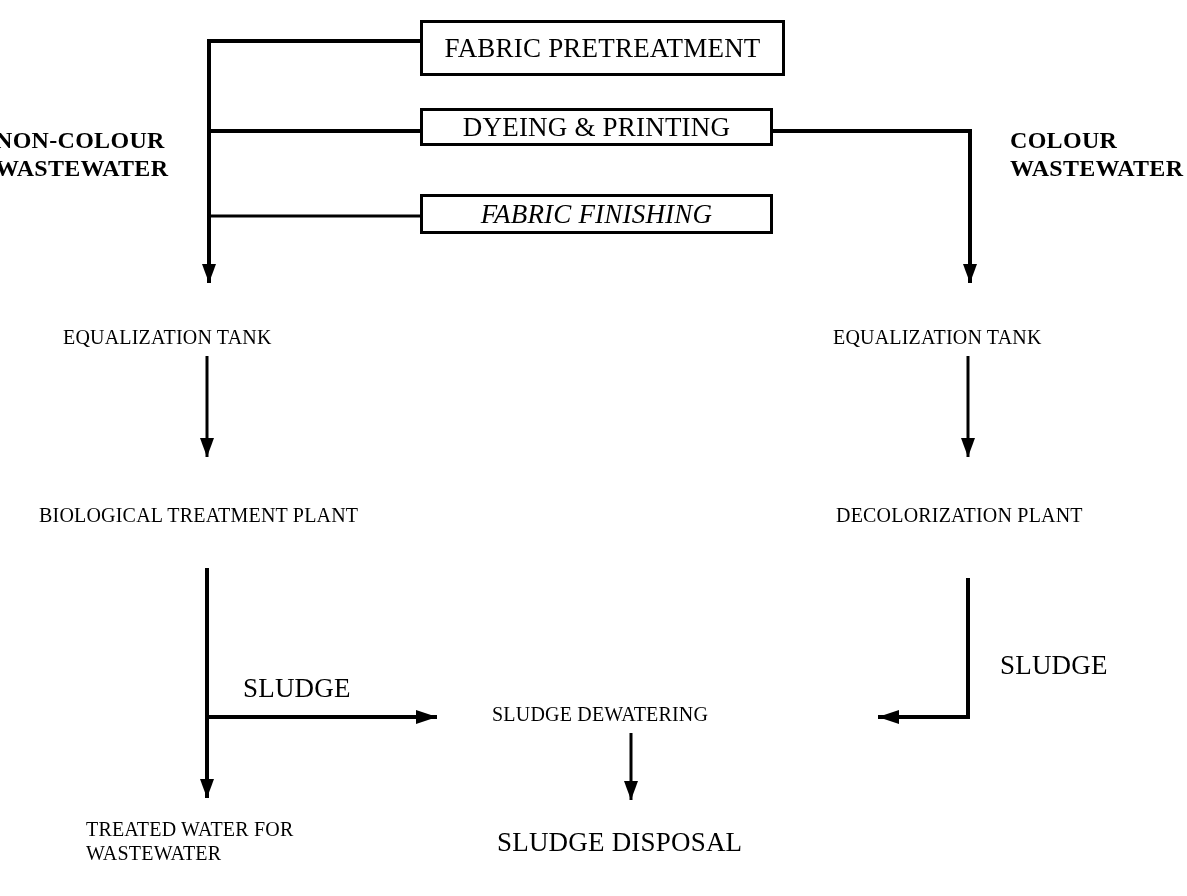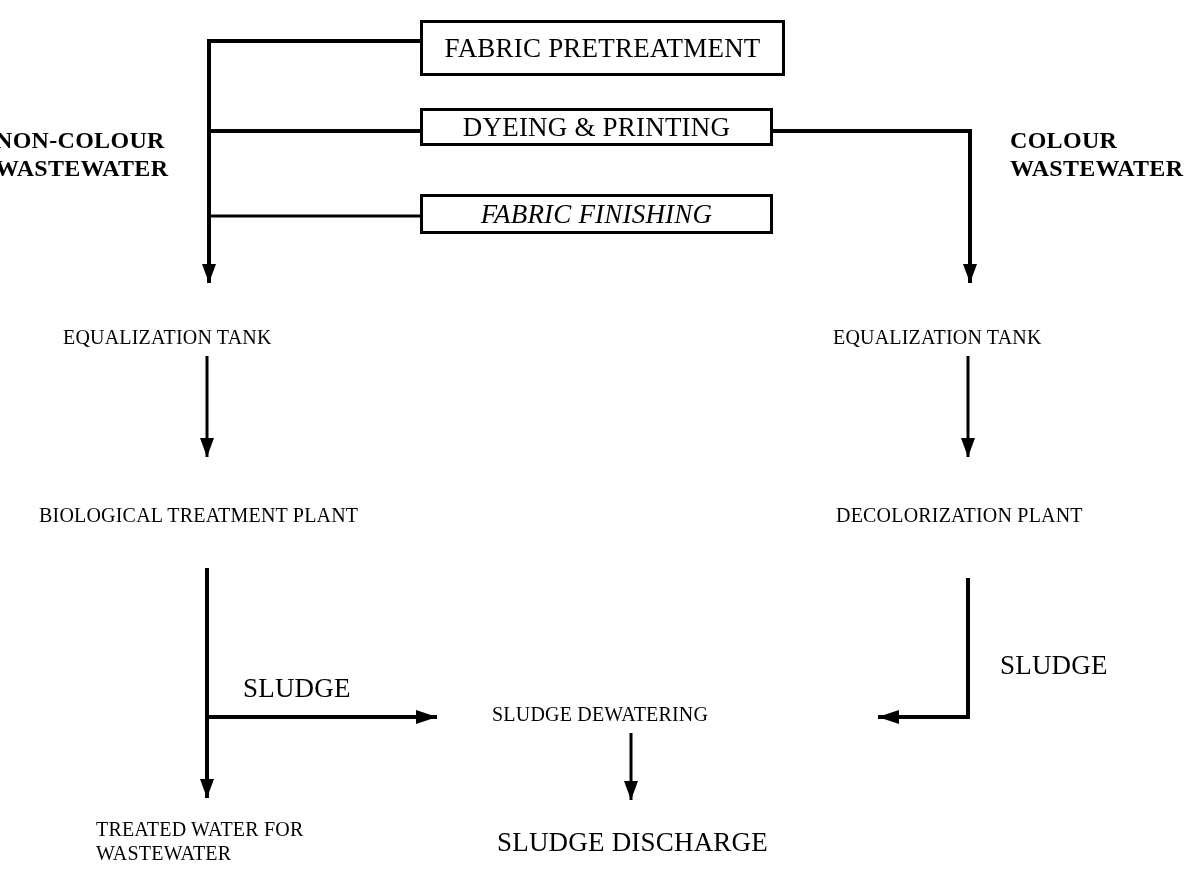--- a/index.html
+++ b/index.html
@@ -129,24 +129,24 @@
   <div class="lbl stage-label" style="left:63px; top:326px;">EQUALIZATION TANK</div>
 
   <div class="lbl stage-label" style="left:833px; top:326px;">EQUALIZATION TANK</div>
 
   <div class="lbl stage-label" style="left:39px; top:504px;">BIOLOGICAL TREATMENT PLANT</div>
 
   <div class="lbl stage-label" style="left:492px; top:703px;">SLUDGE DEWATERING</div>
 
   <div class="lbl stage-label" style="left:836px; top:504px;">DECOLORIZATION PLANT</div>
 
-  <div class="lbl small-label" style="left:497px; top:827px;">SLUDGE DISCHARGE</div>
+  <div class="lbl small-label" style="left:497px; top:827px;">SLUDGE DISPOSAL</div>
 
   <div class="lbl small-label" style="left:243px; top:673px;">SLUDGE</div>
 
   <div class="lbl small-label" style="left:1000px; top:650px;">SLUDGE</div>
 
-  <div class="lbl stage-label" style="left:96px; top:818px;">
+  <div class="lbl stage-label" style="left:86px; top:818px;">
     <div>TREATED WATER FOR</div>
     <div>WASTEWATER</div>
   </div>
 
 </div>
 
 </body></html>

